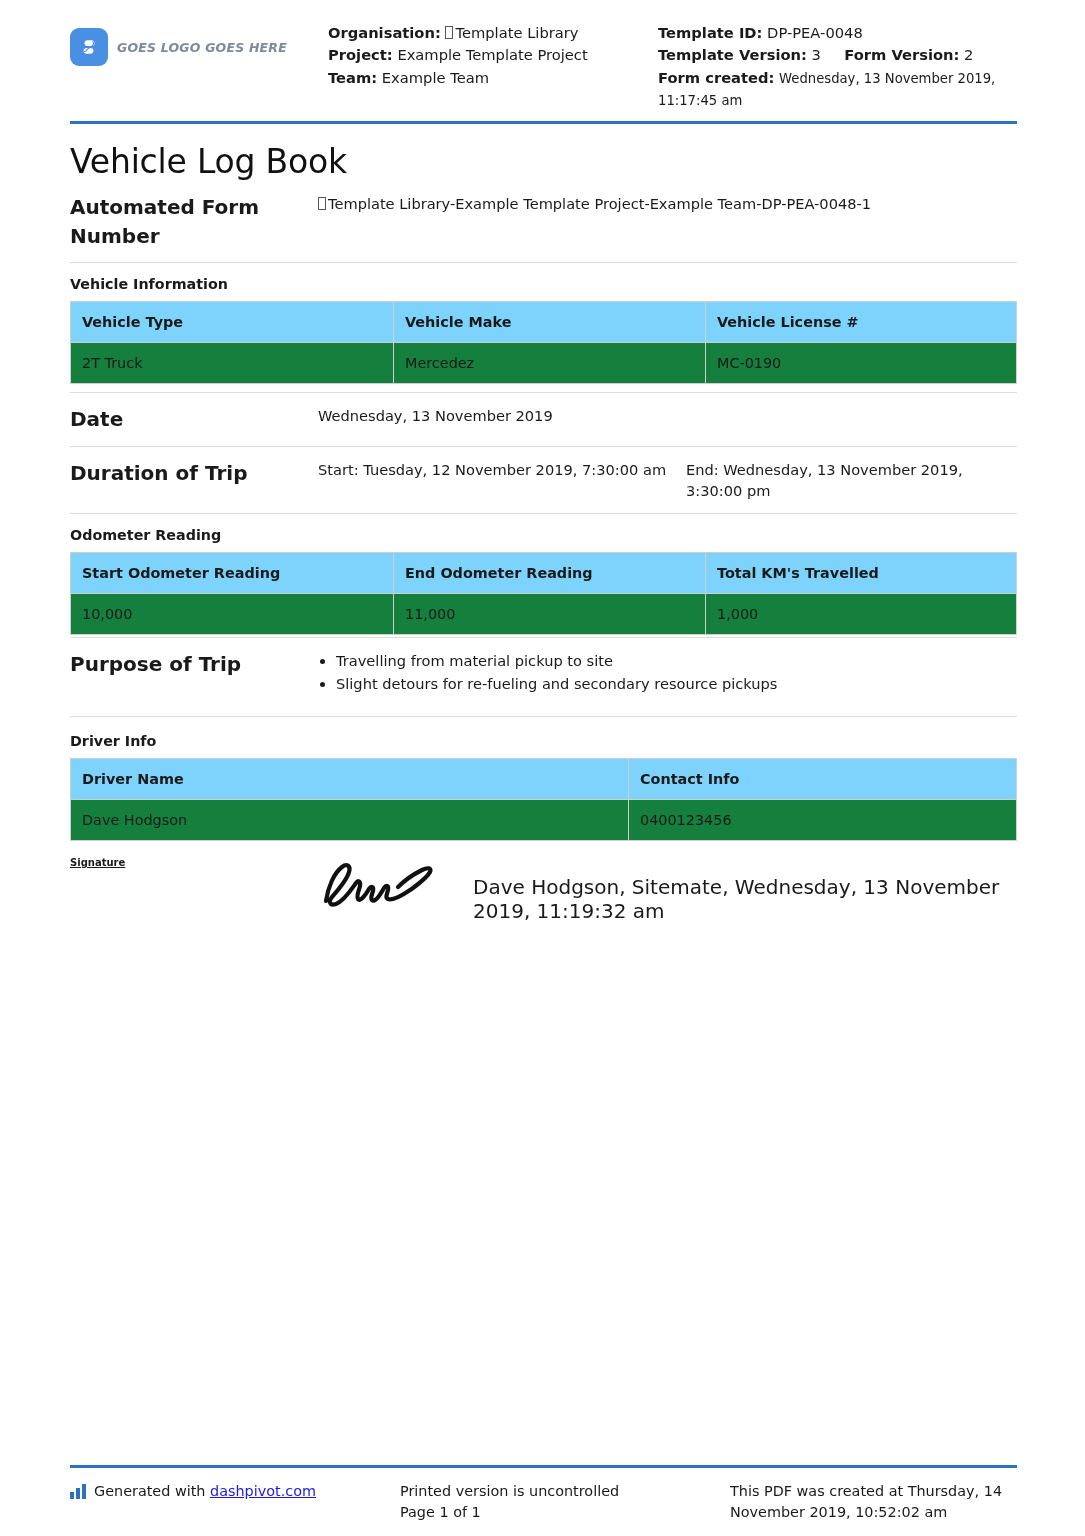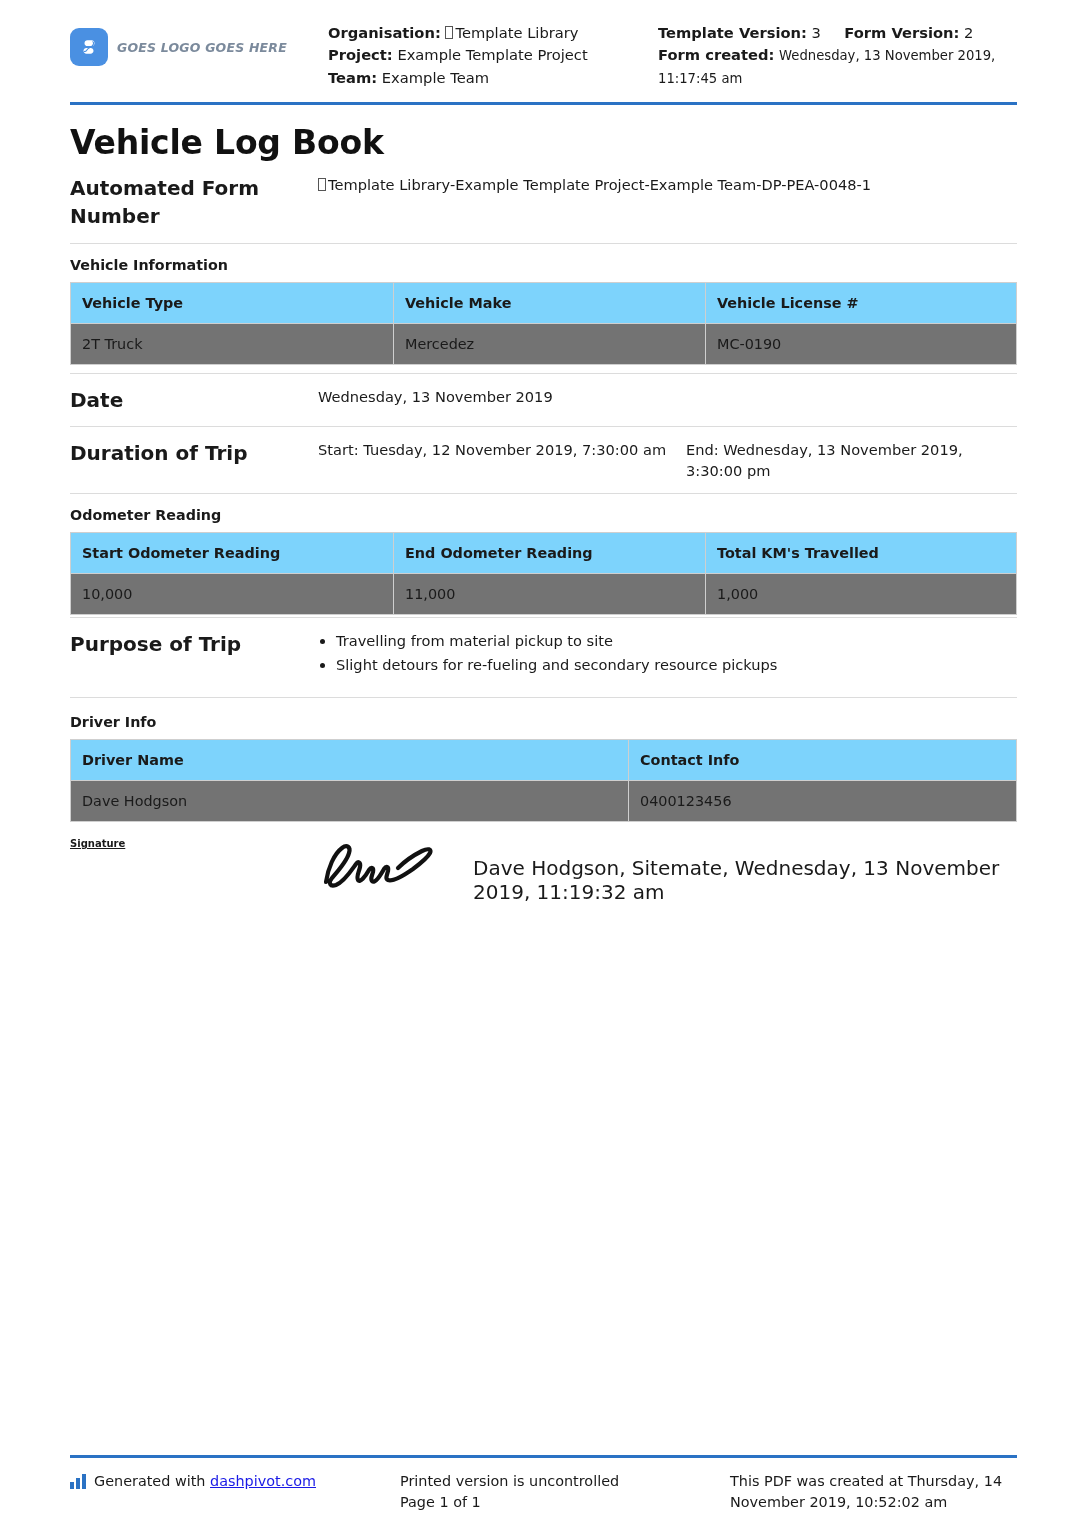--- a/index.html
+++ b/index.html
@@ -72,21 +72,21 @@
 
   .rule-top {
     margin: 10px 68px 0 70px;
     height: 3px;
     background: #2a72c4;
   }
 
   
   .title {
     font-size: 33px;
-    font-weight: bold;
+    font-weight: normal;
     margin: 18px 70px 0 70px;
     letter-spacing: -0.2px;
     color: #111;
   }
 
   
   .content { padding: 0 68px 0 70px; }
   .frow {
     display: flex;
     align-items: flex-start;
@@ -122,41 +122,41 @@
     border: 1px solid #cfcfcf;
     text-align: left;
     font-size: 14.4px;
     padding: 12px 11px;
     vertical-align: middle;
   }
   table.grid th {
     background: #7dd3fc;
     font-weight: bold;
   }
-  table.grid td { background: #737373; }
+  table.grid td { background: #15803d; }
 
   
   ul.bullets { margin: 0; padding-left: 18px; }
   ul.bullets li {
     line-height: 1.45;
     margin-bottom: 2px;
     font-size: 14.6px;
   }
 
   
   .sig-row { display: flex; align-items: flex-start; padding-top: 14px; }
   .sig-label { flex: 0 0 248px; font-weight: bold; font-size: 10px; text-decoration: underline; }
   .sig-img { flex: 0 0 155px; }
   .sig-meta { flex: 1; font-size: 20px; padding-top: 2px; margin-top: 16px; }
 
   
   .footer-wrap {
     position: absolute;
     left: 0; right: 0;
-    bottom: 22px;
+    bottom: 12px;
   }
   .rule-bottom {
     margin: 0 68px 0 70px;
     height: 3px;
     background: #2a72c4;
   }
   .footer {
     display: flex;
     padding: 13px 68px 0 70px;
     font-size: 14.4px;
@@ -195,20 +195,24 @@
         <b>Project:</b>
         <span>Example Template Project</span>
       </div>
       <div class="meta-line">
         <b>Team:</b>
         <span>Example Team</span>
       </div>
     </div>
 
     <div class="meta-right">
+      <div class="meta-line">
+        <b>Template ID:</b>
+        <span>DP-PEA-0048</span>
+      </div>
       <div class="meta-line">
         <b>Template Version:</b>
         <span>3</span>
         <span class="inline-gap"></span>
         <b>Form Version:</b>
         <span>2</span>
       </div>
       <div class="meta-line">
         <b>Form created:</b>
         <span class="small-date">Wednesday, 13 November 2019, 11:17:45 am</span>

